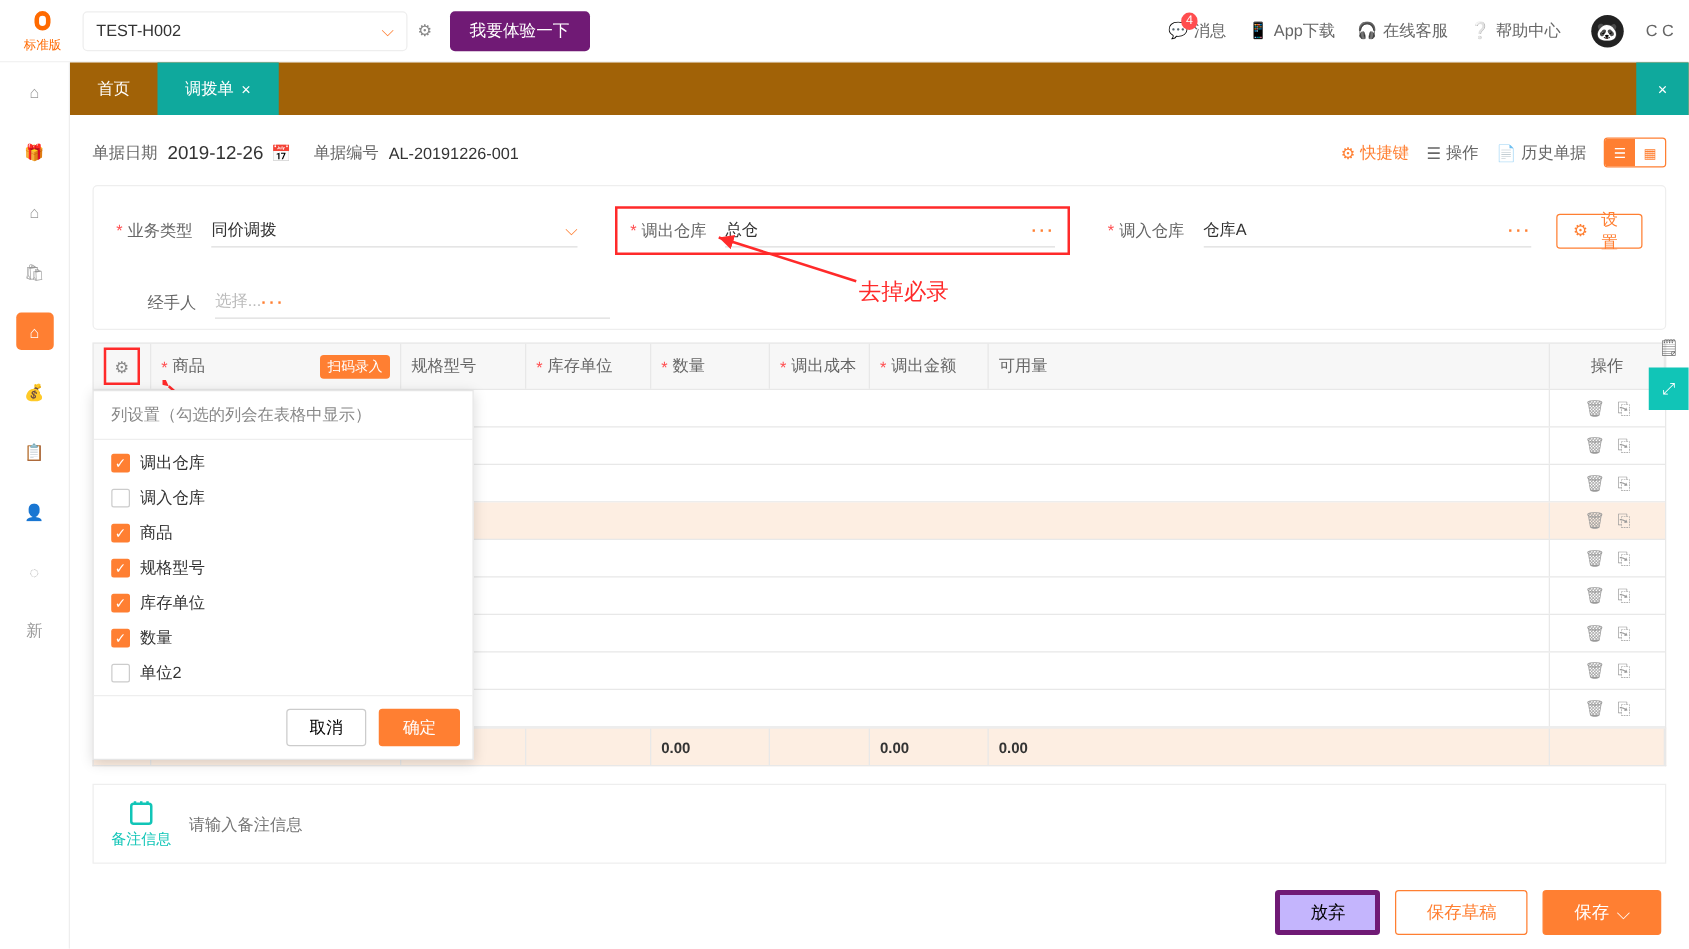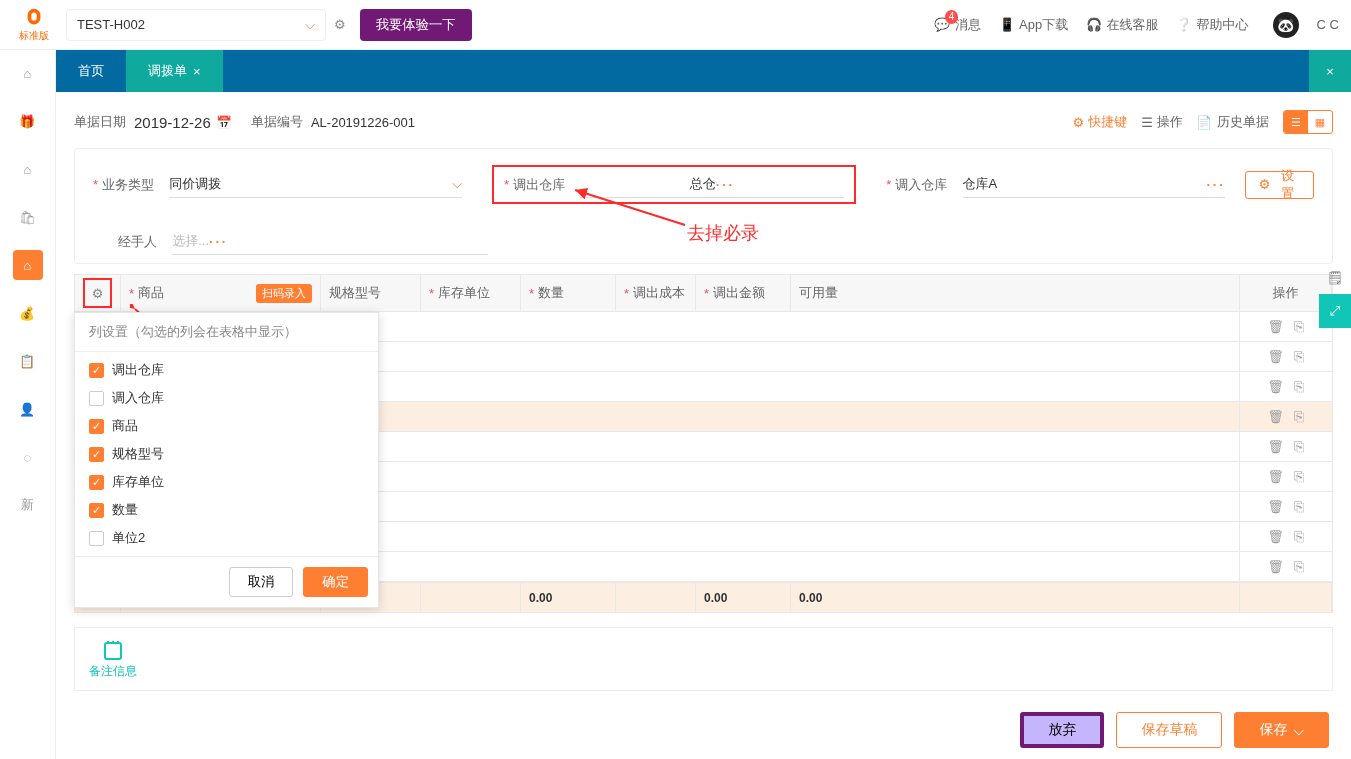--- a/index.html
+++ b/index.html
@@ -15,21 +15,21 @@
 .tspacer{flex:1;}
 .tnav{display:flex;align-items:center;gap:18px;color:#666;}
 .tnav-item{display:flex;align-items:center;gap:4px;cursor:pointer;position:relative;}
 .badge{position:absolute;top:-6px;left:10px;background:#ff4d4f;color:#fff;border-radius:8px;font-size:10px;padding:0 4px;line-height:14px;}
 .avatar{width:26px;height:26px;border-radius:50%;background:#222;display:flex;align-items:center;justify-content:center;color:#fff;font-size:14px;margin-left:6px;}
 
 .leftrail{position:absolute;top:50px;left:0;width:56px;bottom:0;background:#fff;border-right:1px solid #eee;display:flex;flex-direction:column;align-items:center;padding-top:8px;gap:18px;}
 .leftrail .ritem{width:30px;height:30px;display:flex;align-items:center;justify-content:center;color:#999;cursor:pointer;border-radius:4px;}
 .leftrail .ritem.active{background:#ff7f32;color:#fff;}
 
-.tabs{position:absolute;top:50px;left:56px;right:0;height:42px;background:#0369a1;display:flex;align-items:stretch;color:#fff;}
+.tabs{position:absolute;top:50px;left:56px;right:0;height:42px;background:#a16207;display:flex;align-items:stretch;color:#fff;}
 .tab{padding:0 22px;display:flex;align-items:center;gap:6px;cursor:pointer;}
 .tab.active{background:#0fa99d;}
 .tab-close-x{position:absolute;right:0;top:0;width:42px;height:42px;display:flex;align-items:center;justify-content:center;background:#0fa99d;cursor:pointer;}
 
 .content{position:absolute;top:92px;left:56px;right:0;bottom:0;padding:10px 18px 0 18px;background:#fff;}
 .docbar{display:flex;align-items:center;height:40px;}
 .lbl{color:#666;margin-right:8px;}
 .dateval{color:#333;font-size:15px;margin-right:6px;}
 .cal{color:#ff7f32;margin-right:18px;}
 .docno{color:#333;}
@@ -41,21 +41,21 @@
 .viewtog .on{background:#ff7f32;color:#fff;}
 .viewtog .off{color:#ff7f32;}
 
 .formwrap{border:1px solid #eee;border-radius:4px;margin-top:6px;padding:16px 18px 8px 18px;position:relative;}
 .row1{display:flex;align-items:center;}
 .star{color:#ff4d4f;margin-right:4px;}
 .fcell{display:flex;align-items:center;}
 .biz{width:370px;}
 .biz .fval{flex:1;border-bottom:1px solid #ddd;padding:4px 0;display:flex;justify-content:space-between;align-items:center;color:#333;}
 .outwh{margin-left:30px;width:365px;border:2px solid #ff2a2a;padding:4px 10px;position:relative;}
-.outwh .fval{flex:1;border-bottom:1px solid #ddd;padding:4px 0;display:flex;justify-content:center;align-items:center;}
+.outwh .fval{flex:1;border-bottom:1px solid #ddd;padding:4px 0;display:flex;justify-content:space-between;align-items:center;}
 .dots{color:#ff7f32;font-weight:bold;letter-spacing:2px;}
 .inwh{margin-left:30px;width:340px;}
 .inwh .fval{flex:1;border-bottom:1px solid #ddd;padding:4px 0;display:flex;justify-content:space-between;align-items:center;}
 .setbtn{margin-left:20px;border:1px solid #ff7f32;color:#ff7f32;background:#fff;border-radius:3px;height:28px;padding:0 12px;cursor:pointer;display:flex;align-items:center;gap:4px;}
 .row2{display:flex;align-items:center;margin-top:24px;}
 .hand{width:370px;margin-left:25px;}
 .hand .fval{flex:1;border-bottom:1px solid #ddd;padding:4px 0;display:flex;align-items:center;color:#bbb;}
 .anno{position:absolute;color:#ff2a2a;font-size:18px;}
 .anno-text{left:612px;top:72px;}
 
@@ -420,20 +420,21 @@
   </div>
 
   <div class="remarks">
     <div class="rmicon">
       <svg viewBox="0 0 24 24" fill="none" stroke="#11c5b7" stroke-width="2">
           <rect x="4" y="4" width="16" height="16" rx="2"></rect>
           <path d="M7 4v-2M12 4v-2M17 4v-2"></path>
         </svg>
       <span>备注信息</span>
     </div>
+    <input class="rminput" placeholder="请输入备注信息" style="">
   </div>
 </div>
 
 <div class="rf">
   <div>🗒</div>
   <div class="expand">⤢</div>
 </div>
 
 <div class="footer">
   <button class="fbtn plain">放弃</button>

